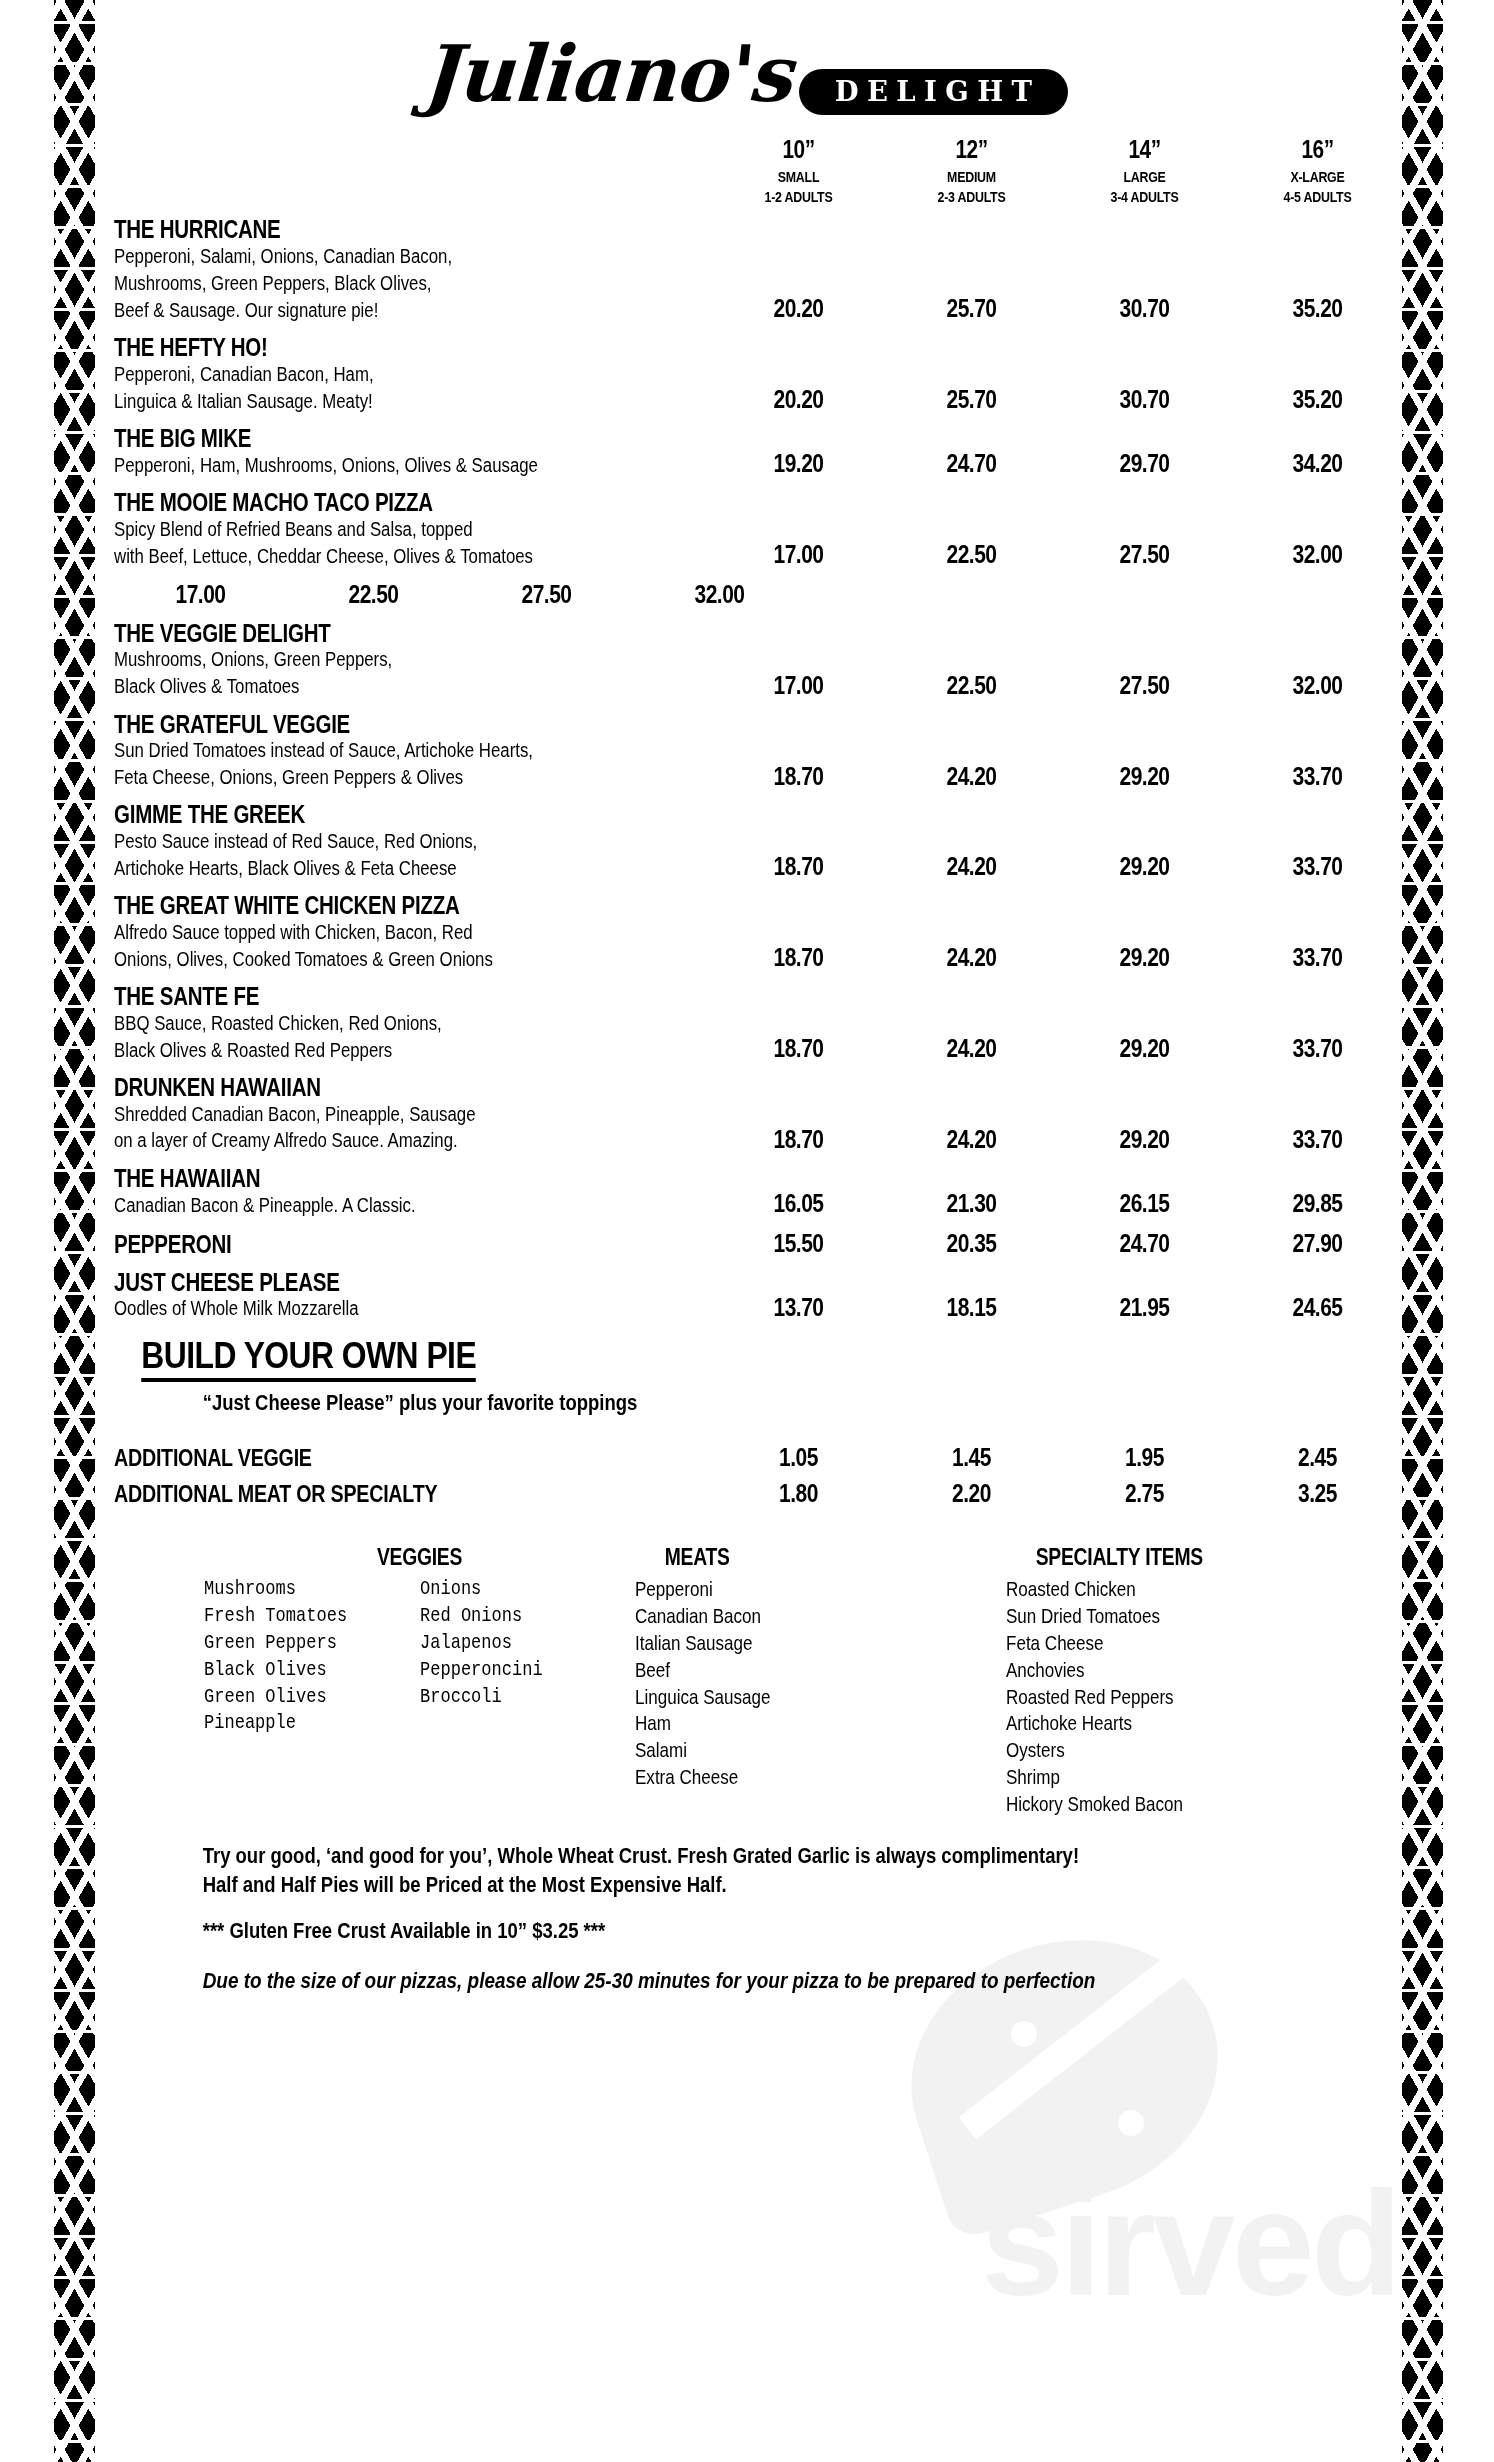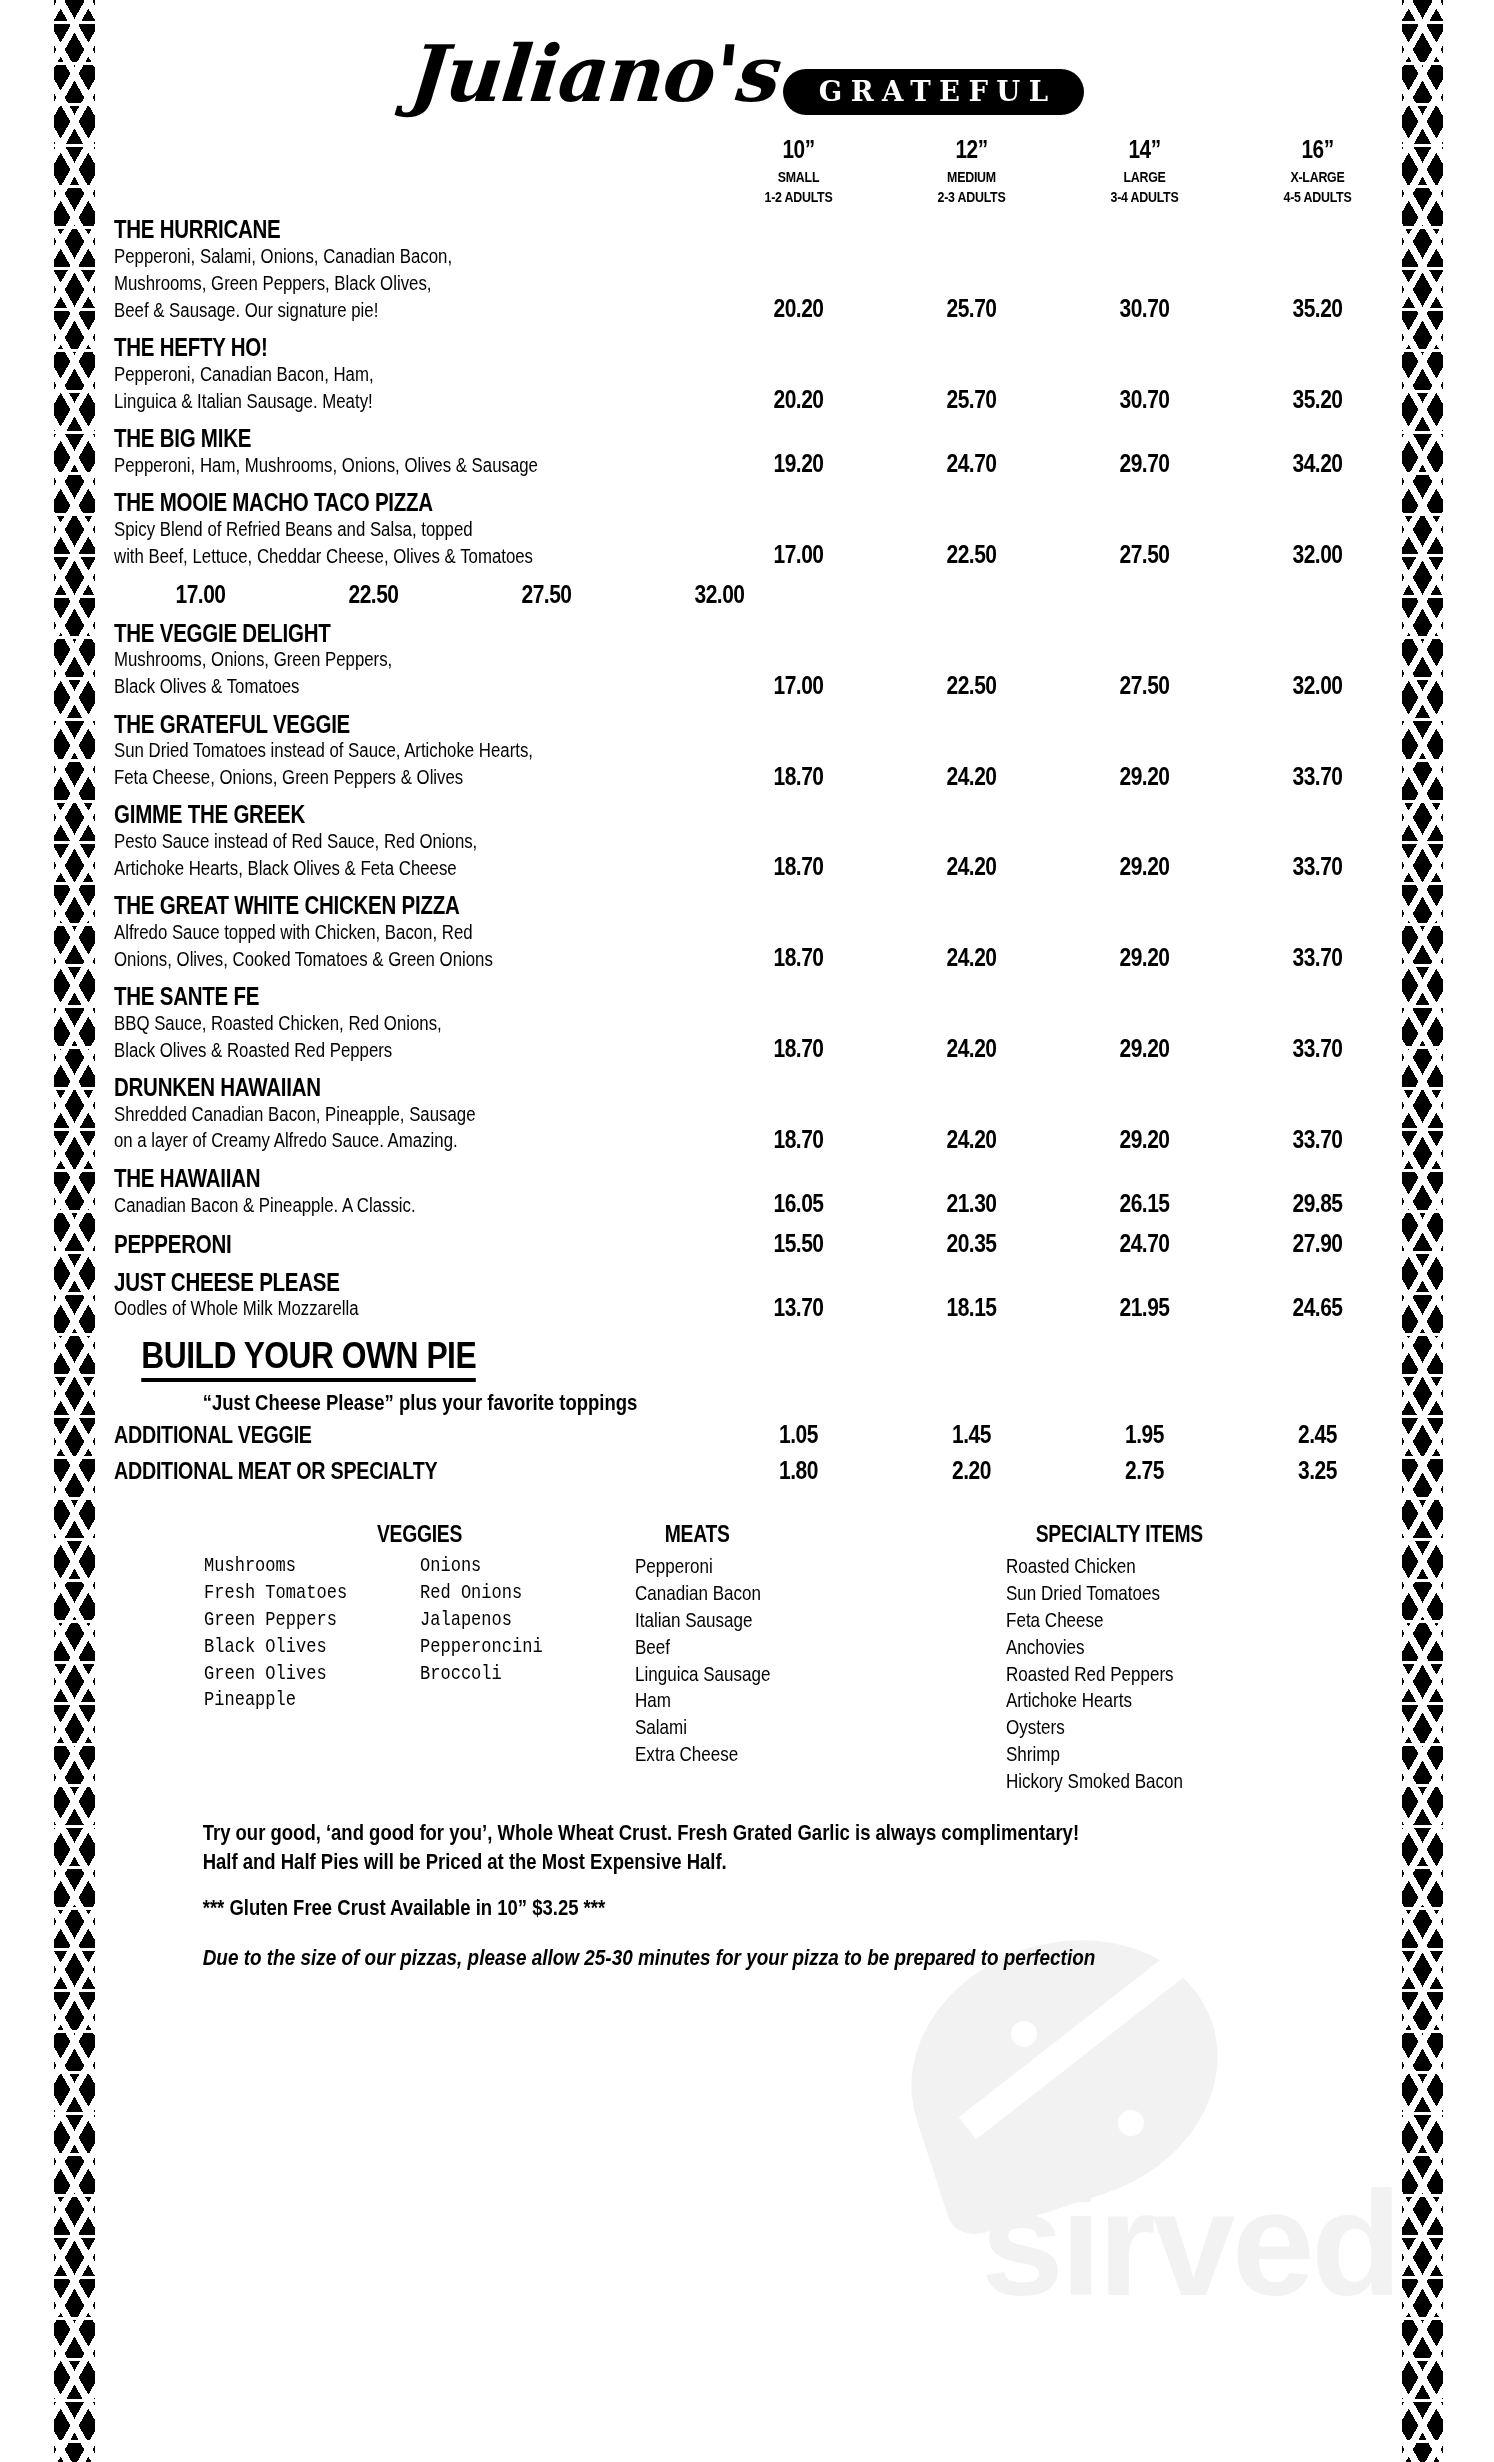--- a/index.html
+++ b/index.html
@@ -227,21 +227,21 @@
     padding-bottom: 1.2px;
     transform: scaleX(0.86);
   }
   .byo-sub {
     font-size: 21.5px;
     font-weight: 700;
     margin-top: 8.4px;
     transform: scaleX(0.86);
   }
 
-  .addon-list { margin-top: 4px; }
+  .addon-list { margin-top: 27px; }
   .addon-row {
     display: flex;
     align-items: baseline;
     margin-bottom: 7.2px;
   }
   .addon-label {
     width: 598px;
     flex: 0 0 598px;
     font-size: 24px;
     font-weight: 700;
@@ -308,21 +308,21 @@
   <div class="watermark-slash"></div>
   <div class="watermark-hole1"></div>
   <div class="watermark-hole2"></div>
   <div class="watermark-text">sirved</div>
 </div>
 
 <div class="page">
 
   <div class="logo-block">
     <div class="logo-script">Juliano's</div>
-    <div class="logo-badge">GRATEFUL</div>
+    <div class="logo-badge">DELIGHT</div>
   </div>
 
   <div class="size-header">
     <div class="spacer"></div>
     <div class="size-col">
       <span class="size-inches">10”</span>
       <span class="size-name">SMALL</span>
       <span class="size-adults">1-2 ADULTS</span>
     </div>
     <div class="size-col">

